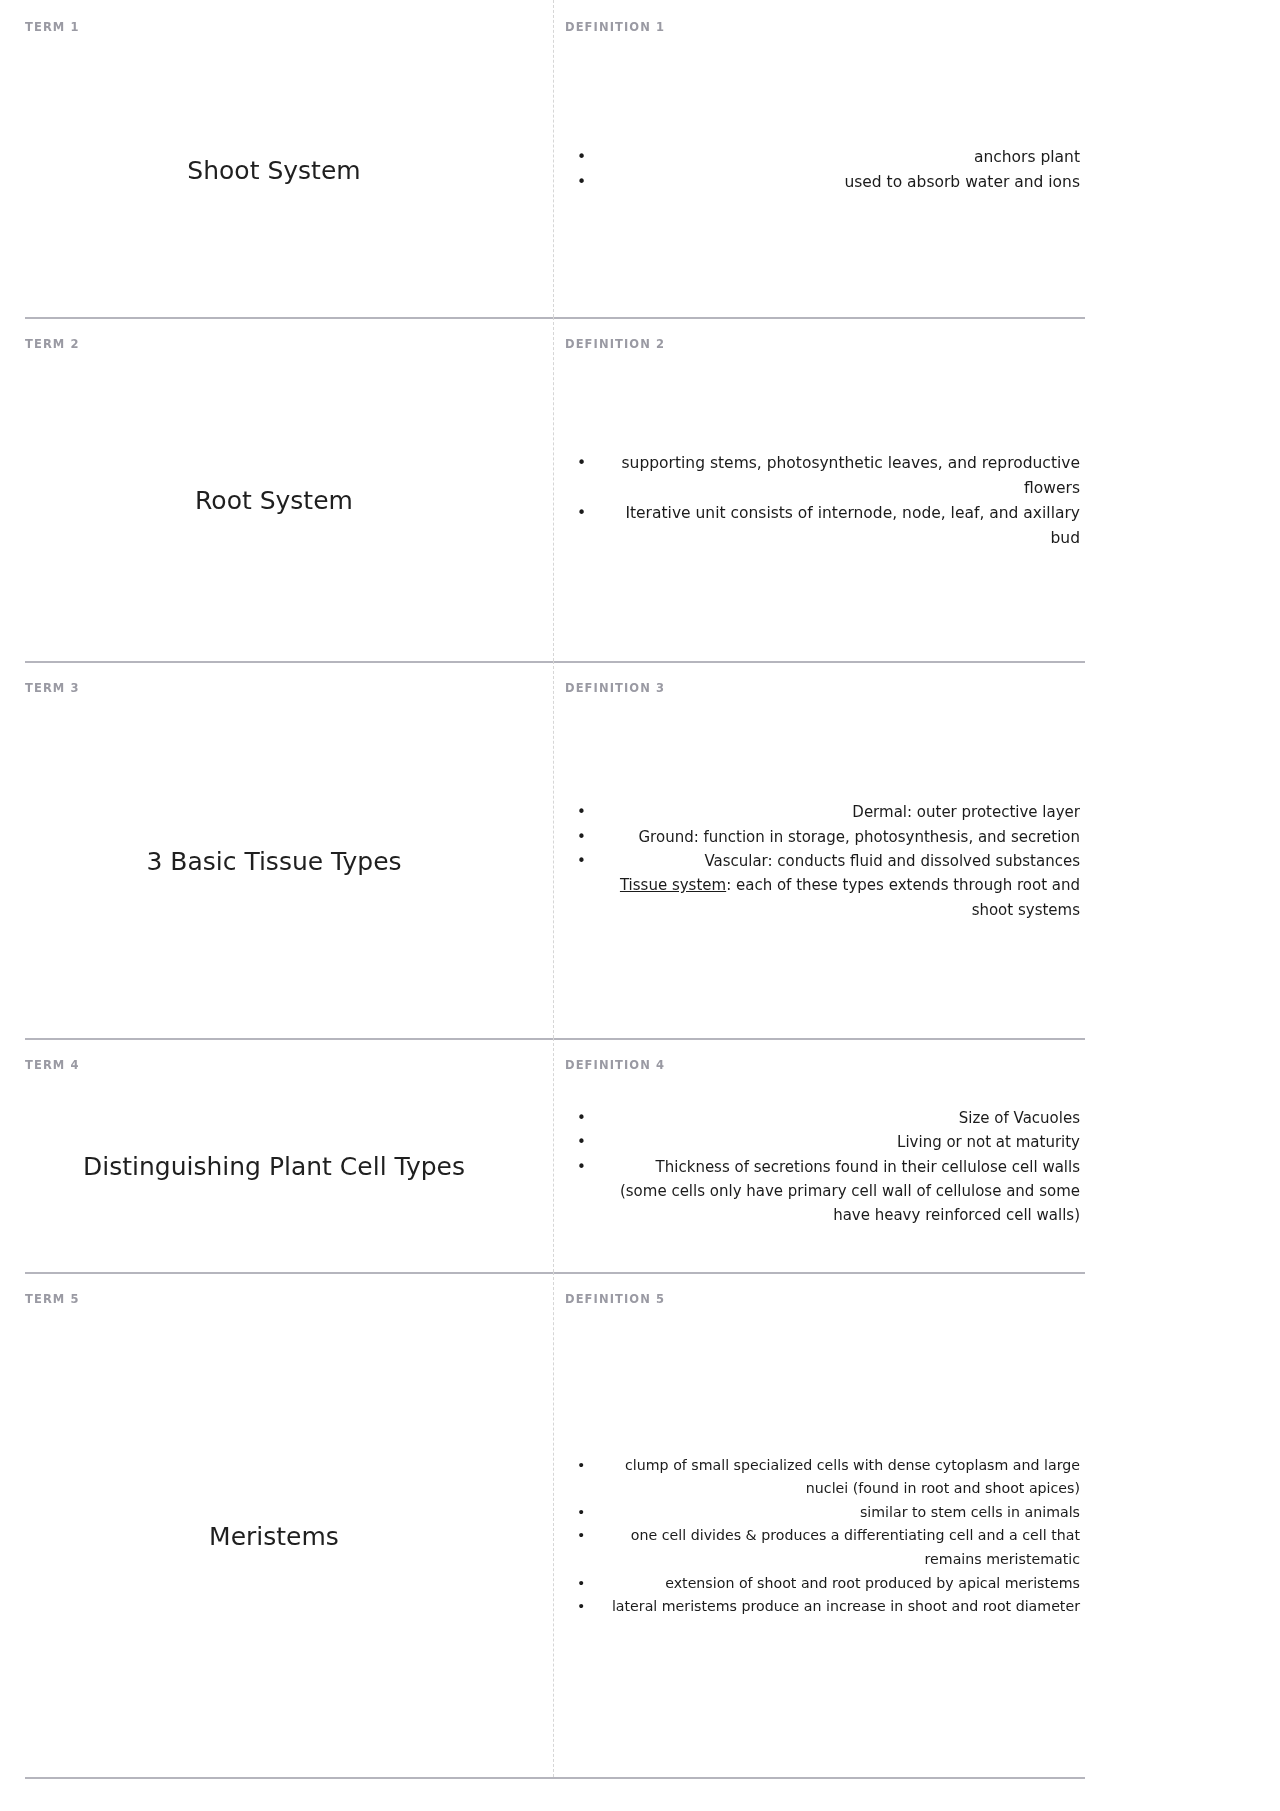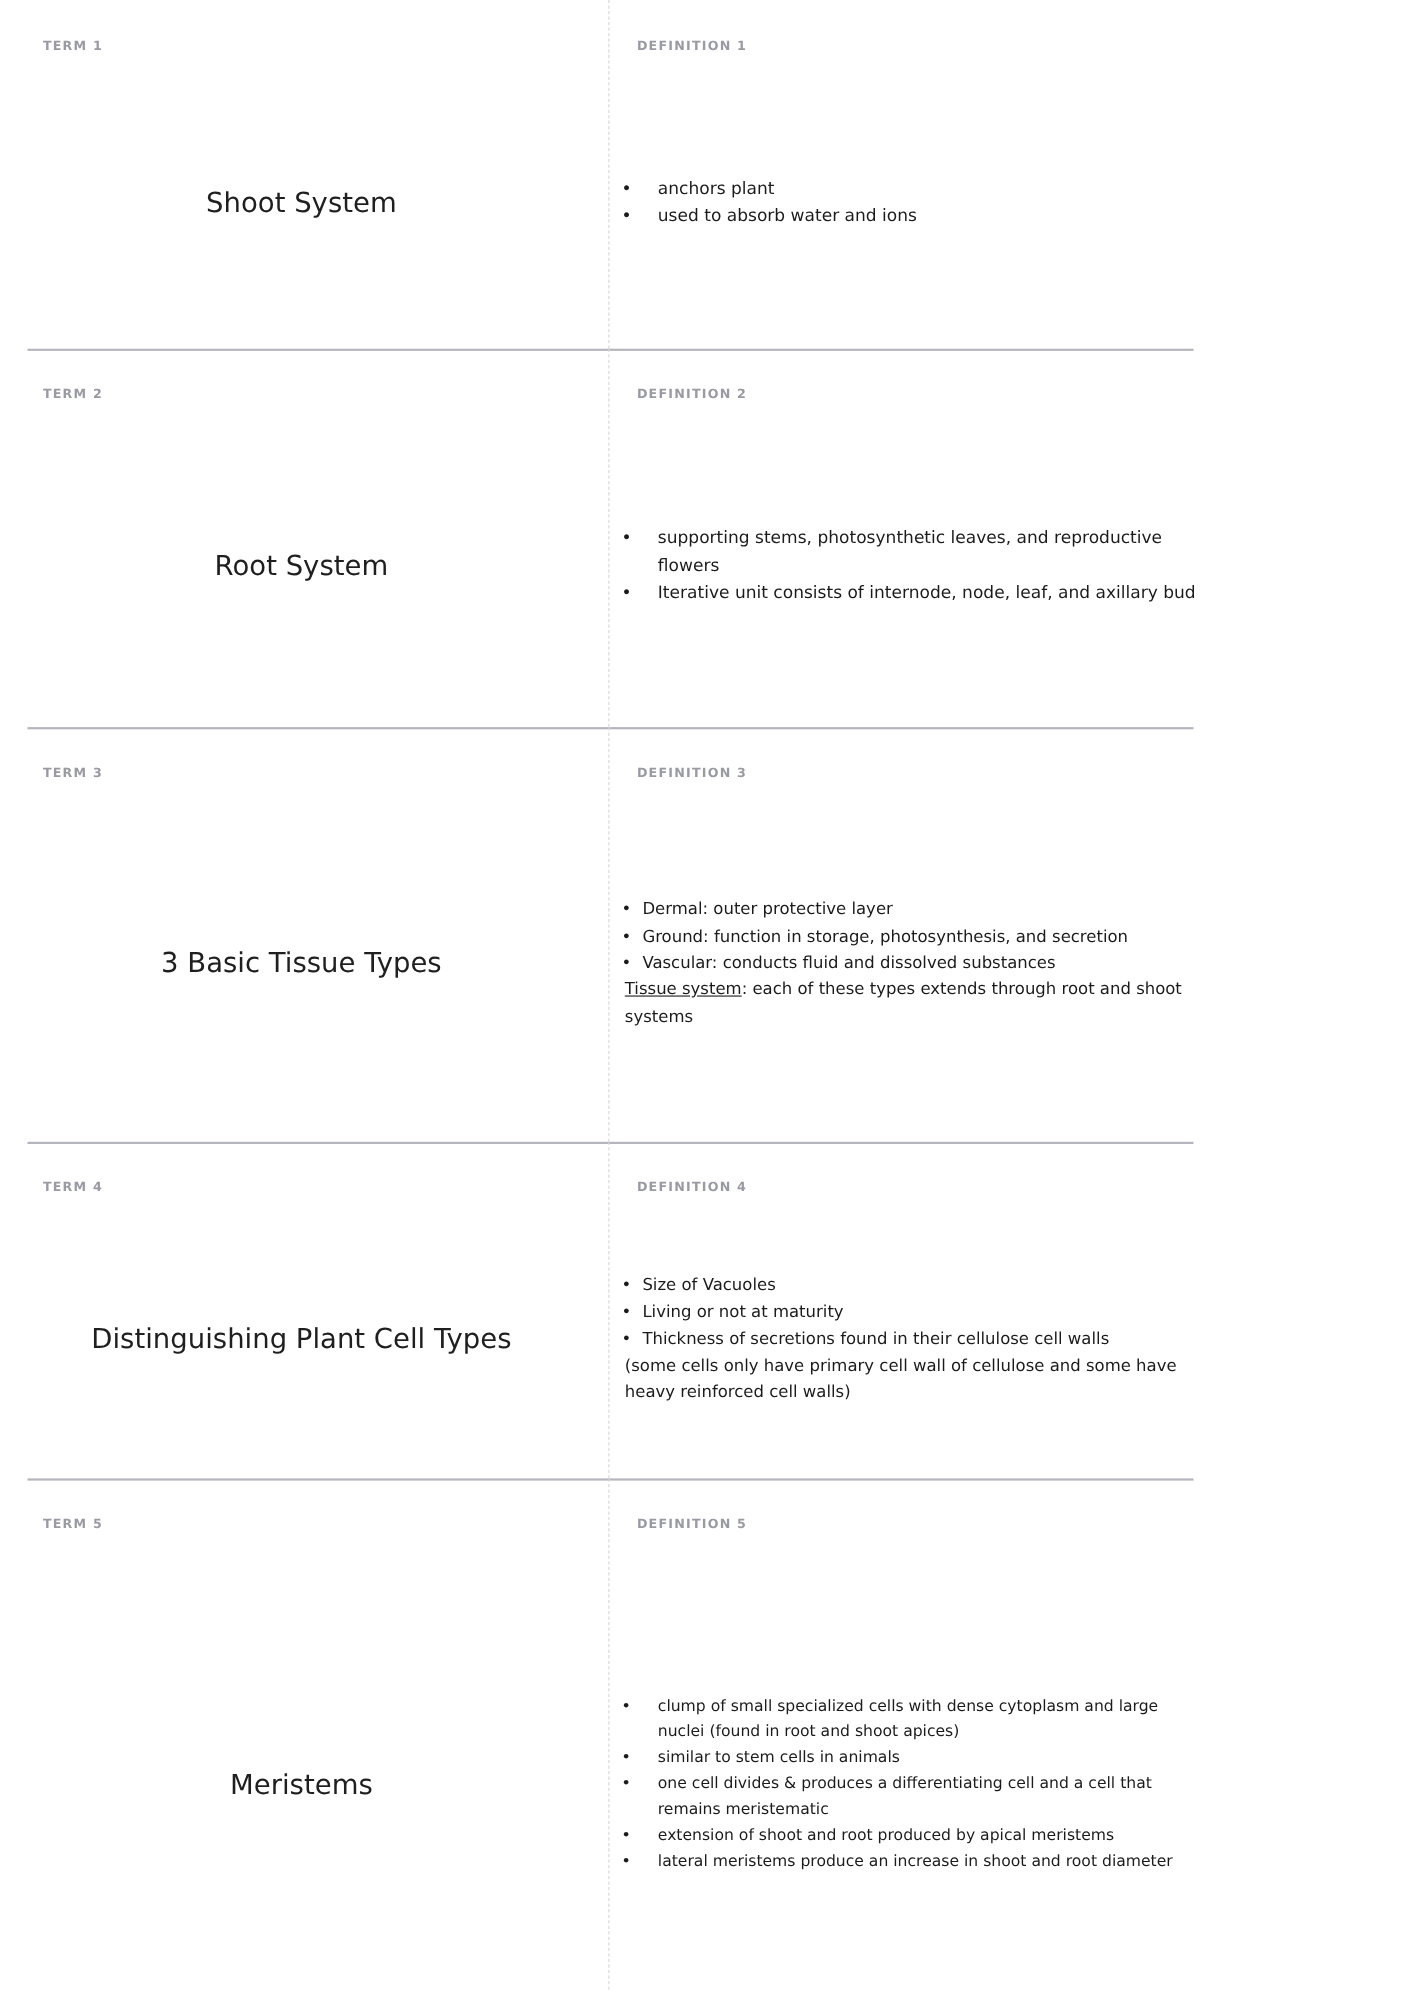--- a/index.html
+++ b/index.html
@@ -67,21 +67,21 @@
     display: flex;
     flex-direction: column;
   }
 
   .slot-label {
     font-size: 11.5px;
     font-weight: bold;
     letter-spacing: 1.1px;
     color: #9a9aa3;
     line-height: 1;
-    margin: 14px;
+    margin: 0;
   }
   .def-col .slot-label { padding-left: 12px; }
 
   .term-body {
     flex: 1 1 auto;
     display: flex;
     align-items: center;
     justify-content: center;
   }
   .term-title {
@@ -95,22 +95,23 @@
   .def-body {
     flex: 1 1 auto;
     display: flex;
     flex-direction: column;
     justify-content: center;
     padding-left: 12px;
   }
 
   ul.bullets {
     list-style: none;
-    margin: 0;
+    margin: 12px;
     padding: 0;
+    text-align: right;
   }
   ul.bullets li {
     position: relative;
     margin: 0;
   }
   ul.bullets li.bulleted::before {
     content: "\2022";
     position: absolute;
     left: 0;
     top: 0;
@@ -190,21 +191,21 @@
           <div class="def-body">
             <ul class="bullets style-b">
               <li class="bulleted">Dermal: outer protective layer</li>
               <li class="bulleted">Ground: function in storage, photosynthesis, and secretion</li>
               <li class="bulleted">Vascular: conducts fluid and dissolved substances</li>
               <li class="flush"><span class="u">Tissue system</span><span>: each of these types extends through root and shoot systems</span></li>
             </ul>
           </div>
         </div>
       </div>
-      <div class="card" style="height: 306px;">
+      <div class="card" style="height: 234px;">
         <div class="rule"></div>
         <div class="vdivider"></div>
         <div class="term-col">
           <div class="slot-label">TERM 4</div>
           <div class="term-body">
             <div class="term-title">Distinguishing Plant Cell Types</div>
           </div>
         </div>
         <div class="def-col">
           <div class="slot-label">DEFINITION 4</div>

